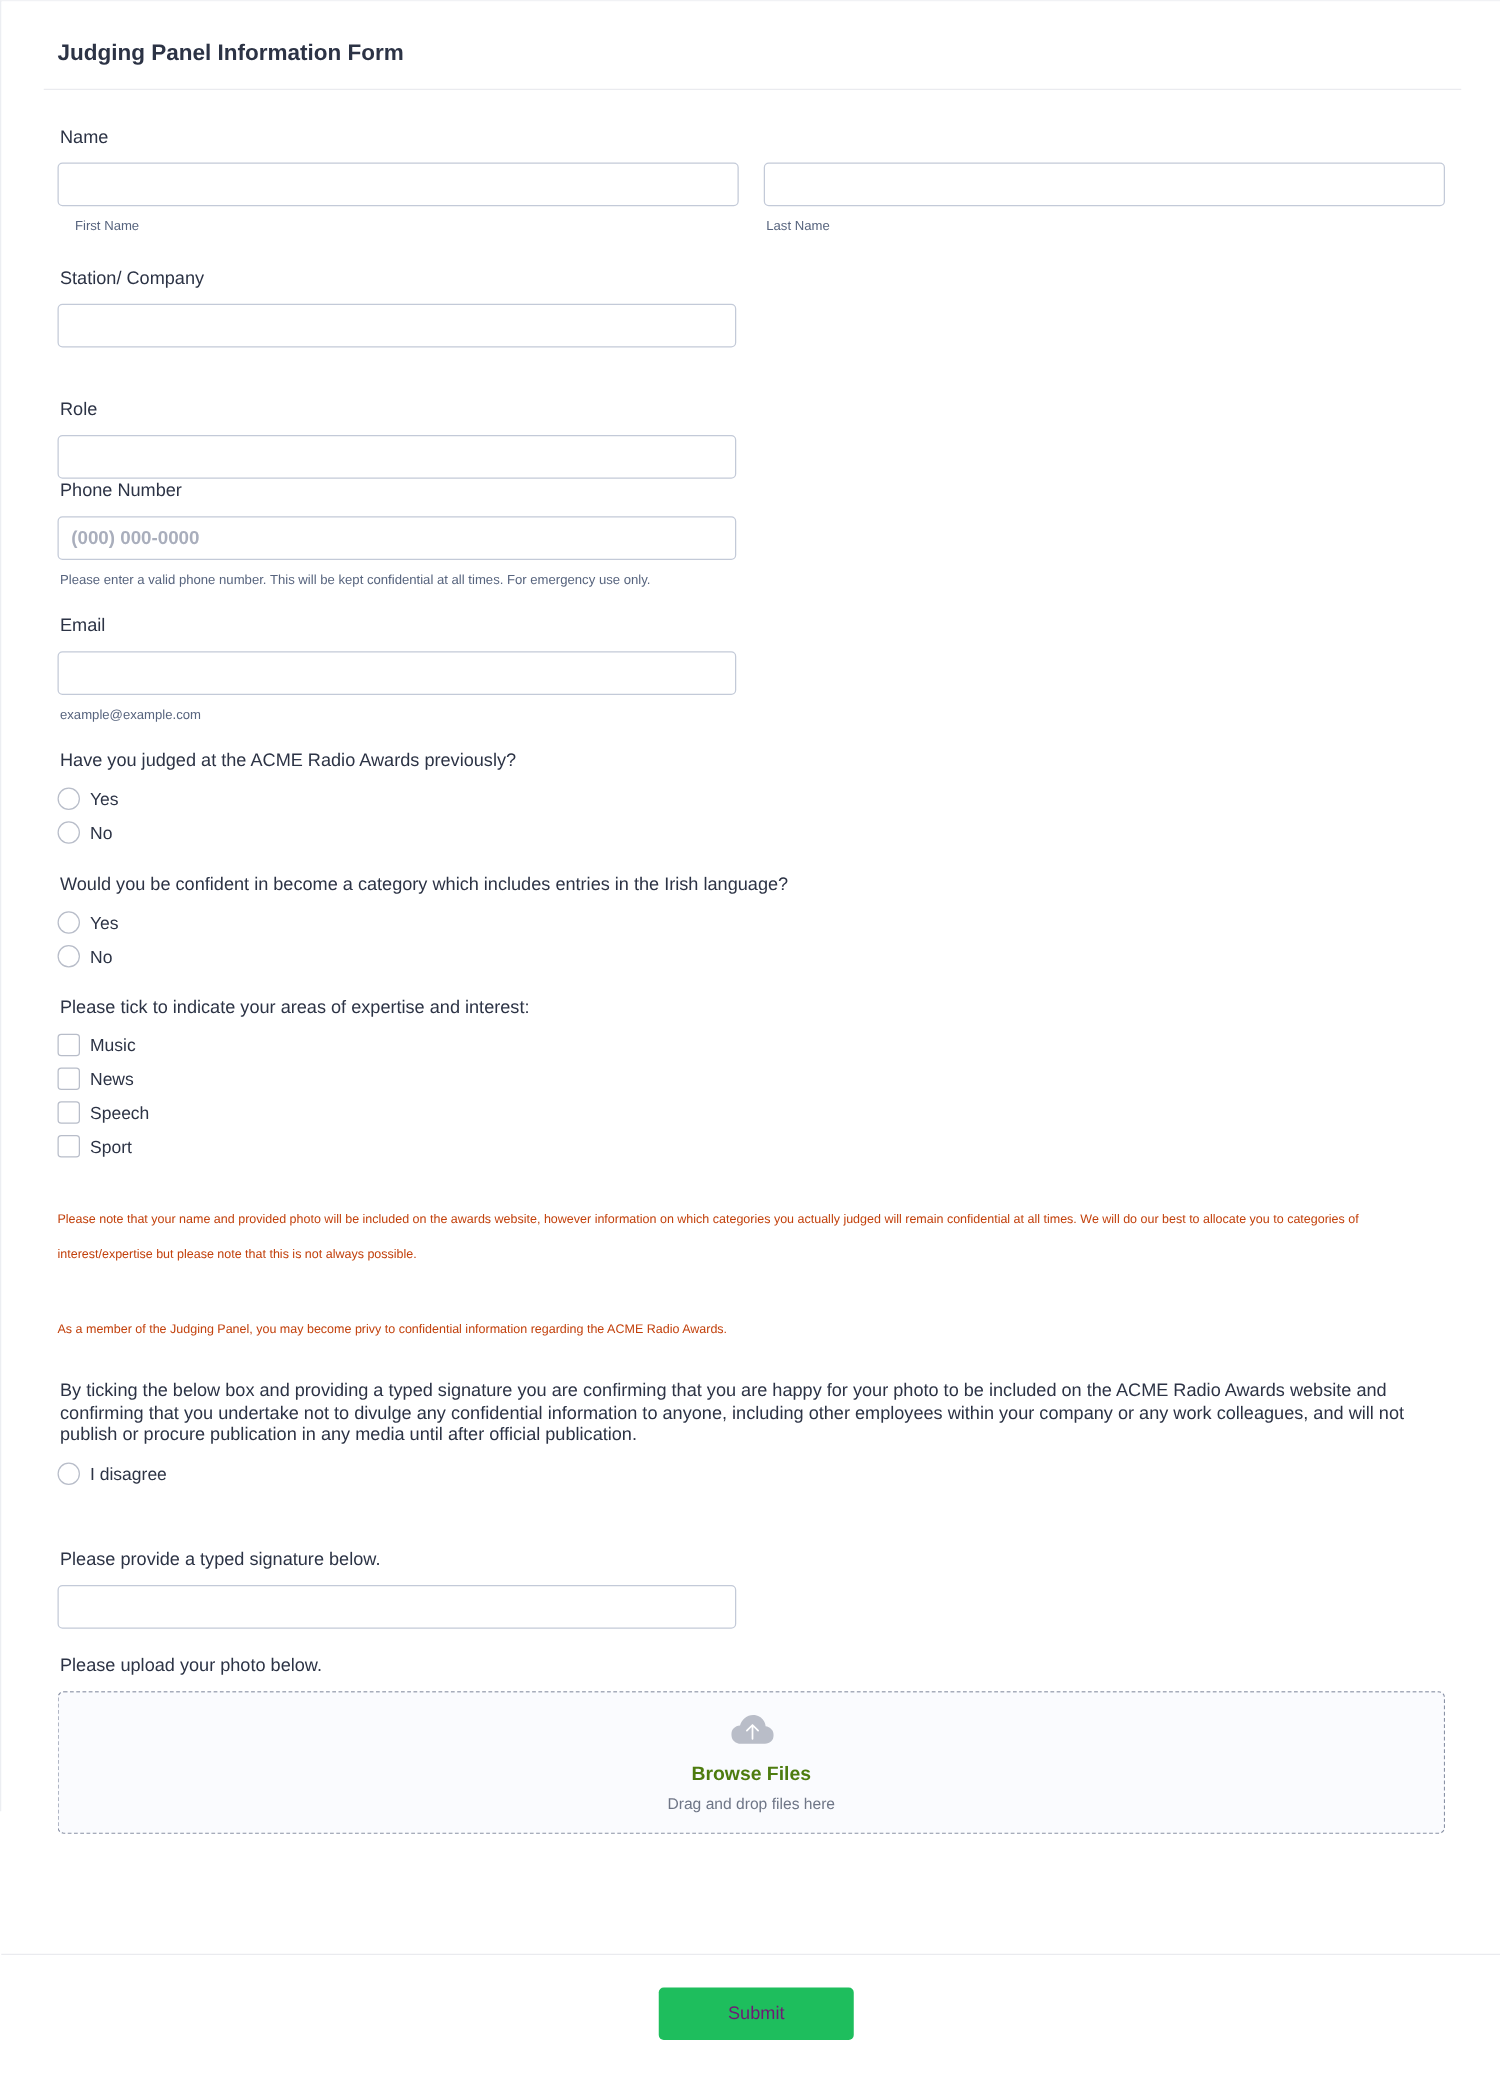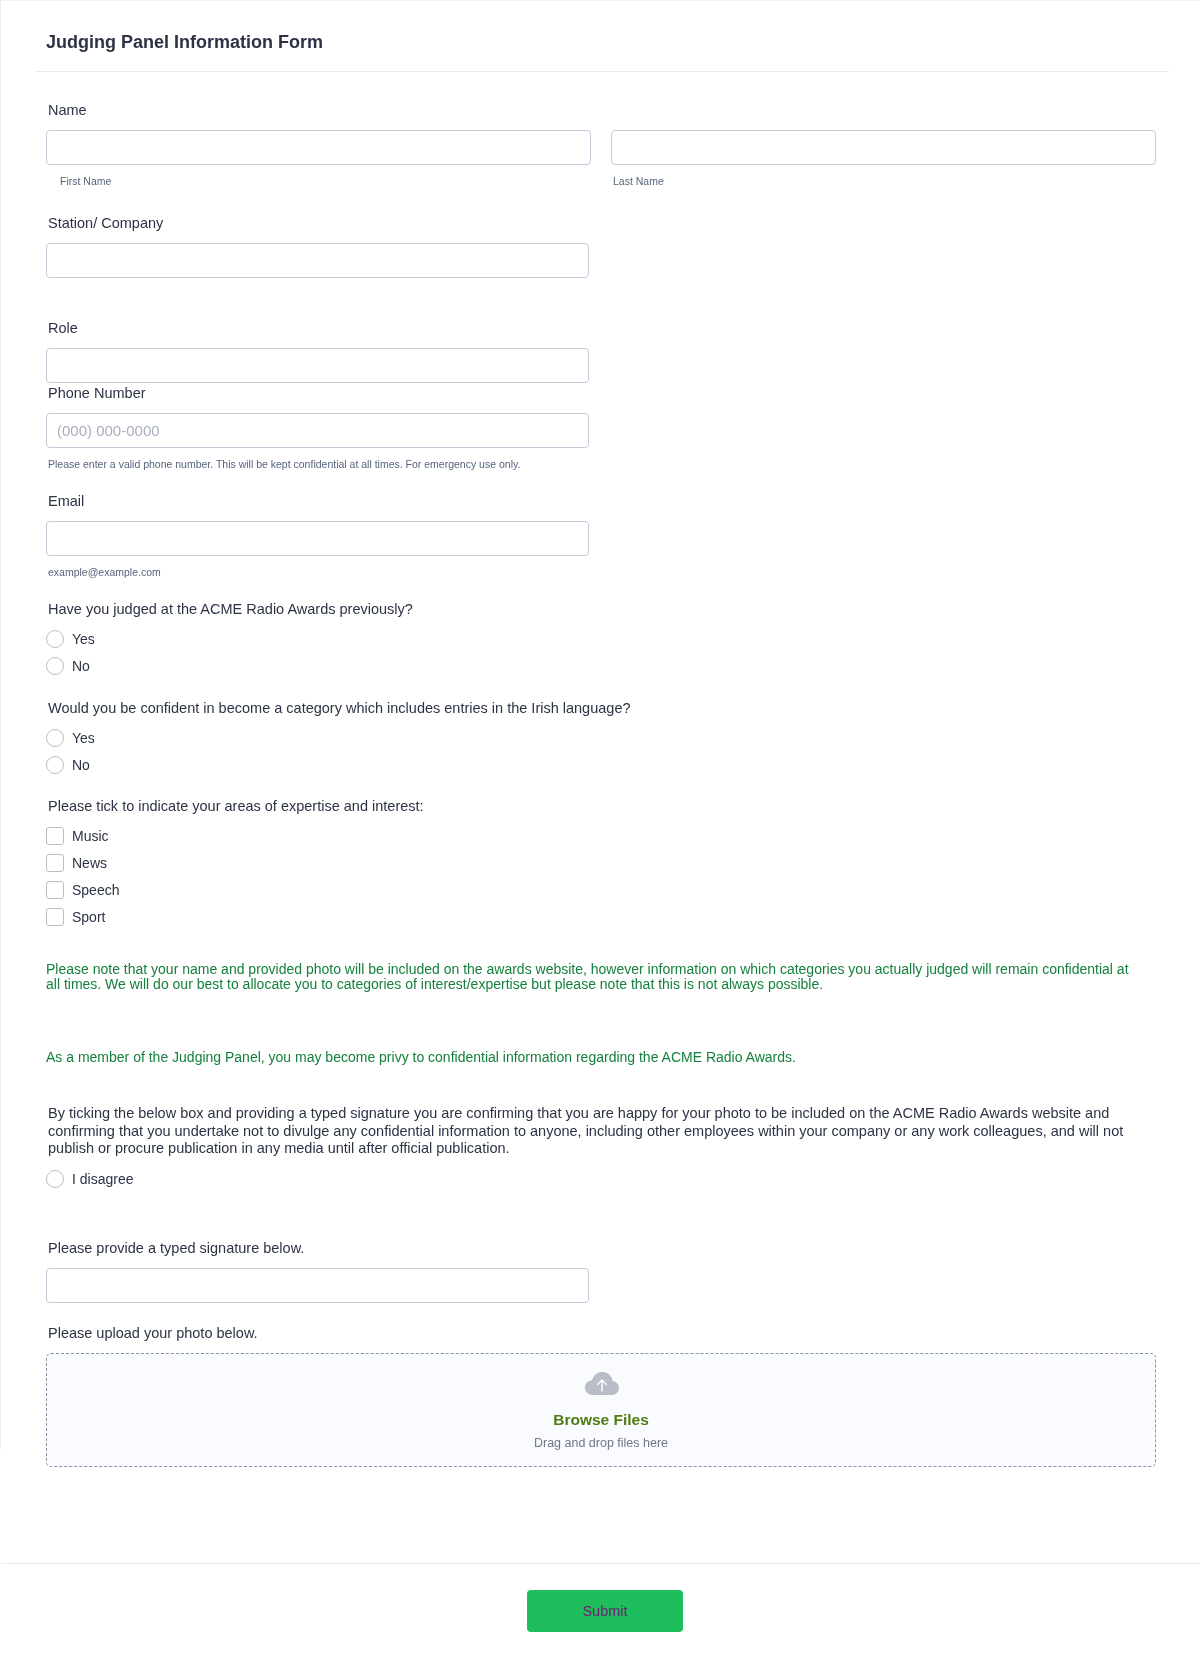--- a/index.html
+++ b/index.html
@@ -45,20 +45,21 @@
       display: block;
       height: 35px;
       border: 1px solid #c3cad8;
       border-radius: 4px;
       background: #fff;
       font-family: "Liberation Sans", "DejaVu Sans", sans-serif;
       font-size: 15px;
       padding: 0 10px;
       color: #2c3345;
       outline: none;
+      font-weight: bold;
     }
     .input::placeholder { color: #a9aebc; }
     .sublabel {
       font-size: 10.5px;
       color: #57647e;
       margin-left: 2px;
       line-height: 14px;
     }
     .opt {
       display: flex;
@@ -82,23 +83,23 @@
     }
     .opt-label {
       font-size: 14px;
       color: #2c3345;
       margin-left: 8px;
     }
     .paragraph {
       position: absolute;
       left: 45px;
       width: 1100px;
-      font-size: 14px;
-      color: #15803d;
-      line-height: 15px;
+      font-size: 10px;
+      color: #c2410c;
+      line-height: 28px;
     }
     .dropzone {
       position: absolute;
       left: 45px; top: 1352px;
       width: 1110px; height: 114px;
       border: 1px dashed #8a92a5;
       border-radius: 5px;
       background: #fafbfe;
       text-align: center;
     }

